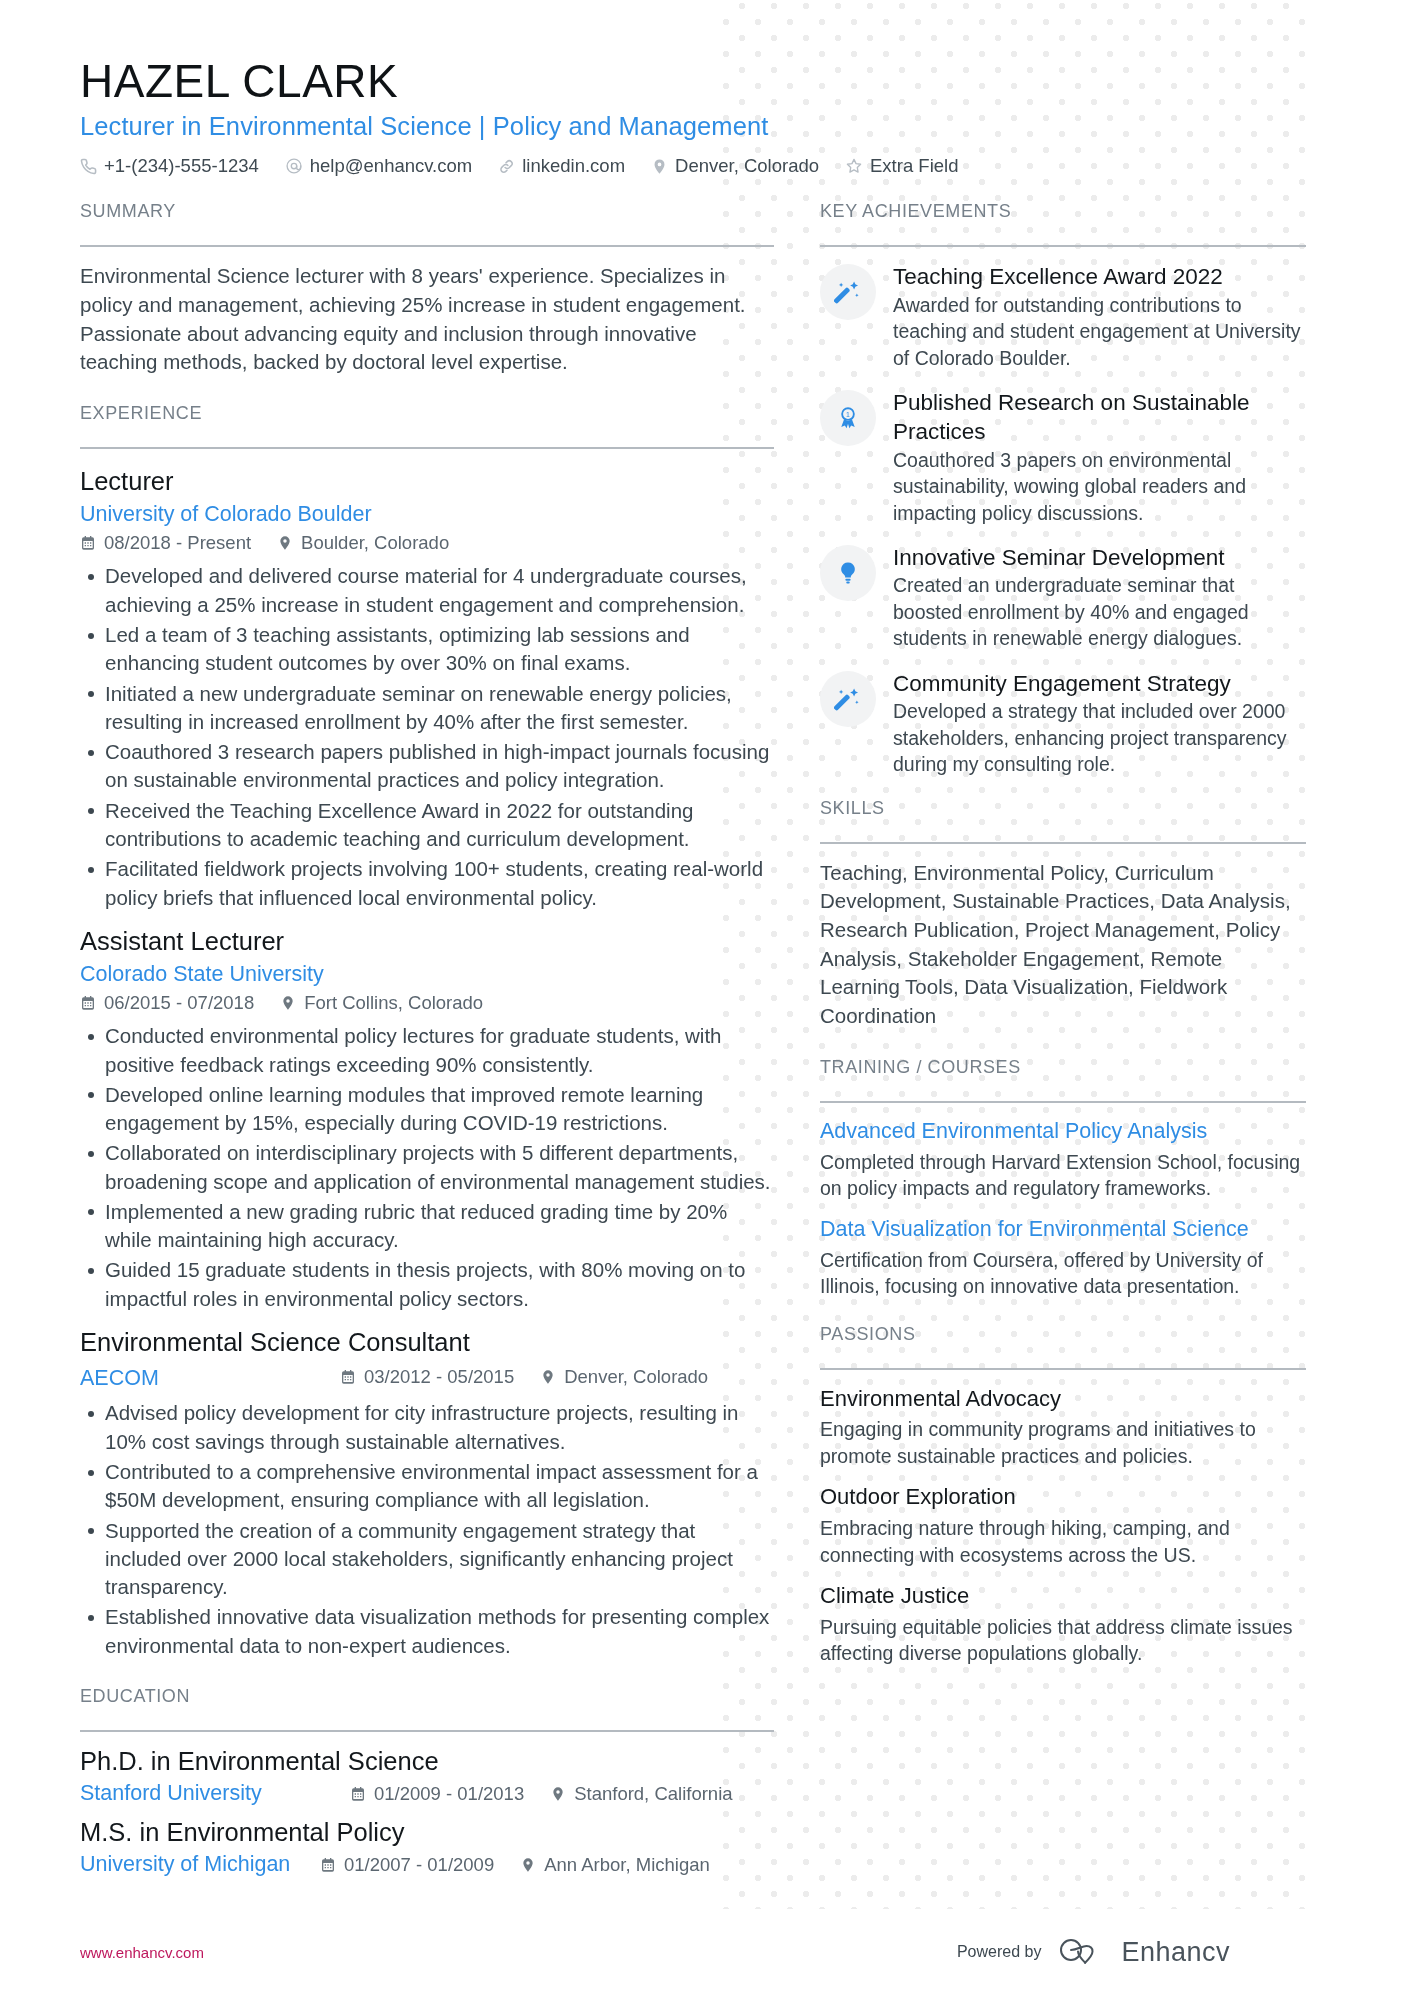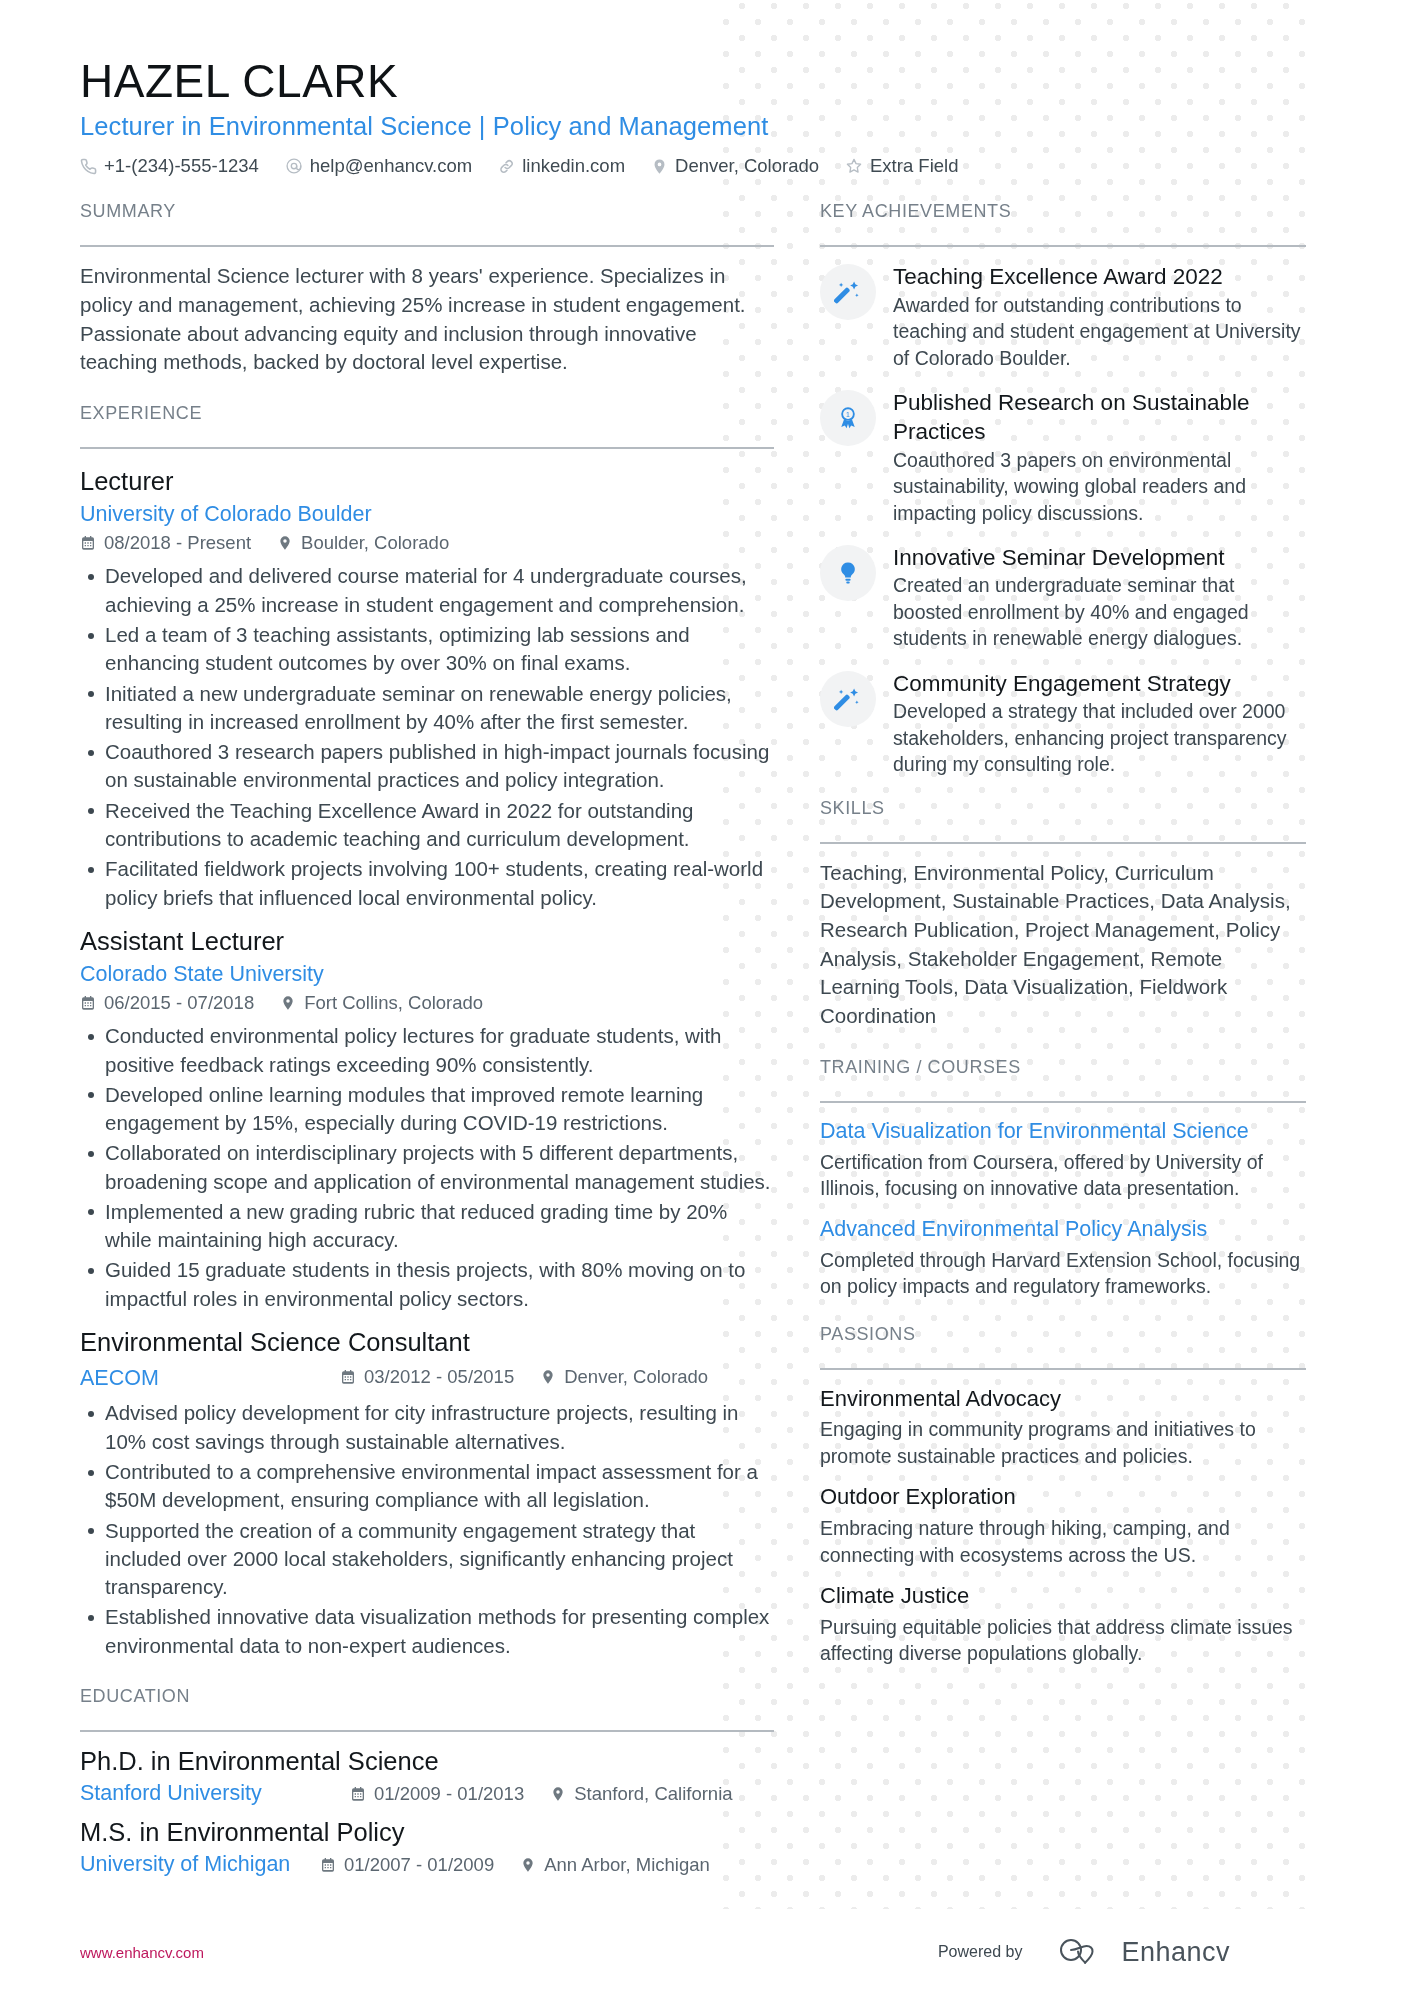--- a/index.html
+++ b/index.html
@@ -231,21 +231,21 @@
     height: 86px;
     background: #ffffff;
     border-top: 0;
     display: flex;
     align-items: center;
     justify-content: space-between;
     padding: 0 76px 0 80px;
     z-index: 5;
   }
   .footer-url { font-size: 15px; color: #be185d; }
-  .footer-right { display: flex; align-items: center; gap: 36px; }
+  .footer-right { display: flex; align-items: center; gap: 17px; }
   .powered { font-size: 16px; color: #3d4850; }
   .brand { display: flex; align-items: center; gap: 11px; }
   .brand-word { font-size: 27px; color: #49535b; letter-spacing: 0.5px; }
 </style>
 </head>
 <body>
 
 <div class="page">
   <div class="content">
 
@@ -544,26 +544,26 @@
           <div class="sec-title">SKILLS</div>
           <div class="sec-rule"></div>
           <p class="skills-text">Teaching, Environmental Policy, Curriculum Development, Sustainable Practices, Data Analysis, Research Publication, Project Management, Policy Analysis, Stakeholder Engagement, Remote Learning Tools, Data Visualization, Fieldwork Coordination</p>
         </section>
 
         <section class="sec" style="margin-top:26px;">
           <div class="sec-title">TRAINING / COURSES</div>
           <div class="sec-rule"></div>
 
           <div class="course">
+            <div class="course-name">Advanced Environmental Policy Analysis</div>
+            <div class="course-desc">Completed through Harvard Extension School, focusing on policy impacts and regulatory frameworks.</div>
+          </div>
+          <div class="course">
             <div class="course-name">Data Visualization for Environmental Science</div>
             <div class="course-desc">Certification from Coursera, offered by University of Illinois, focusing on innovative data presentation.</div>
-          </div>
-          <div class="course">
-            <div class="course-name">Advanced Environmental Policy Analysis</div>
-            <div class="course-desc">Completed through Harvard Extension School, focusing on policy impacts and regulatory frameworks.</div>
           </div>
         </section>
 
         <section class="sec" style="margin-top:24px;">
           <div class="sec-title">PASSIONS</div>
           <div class="sec-rule"></div>
 
           <div class="passion">
             <div class="passion-name">Environmental Advocacy</div>
             <div class="passion-desc">Engaging in community programs and initiatives to promote sustainable practices and policies.</div>

